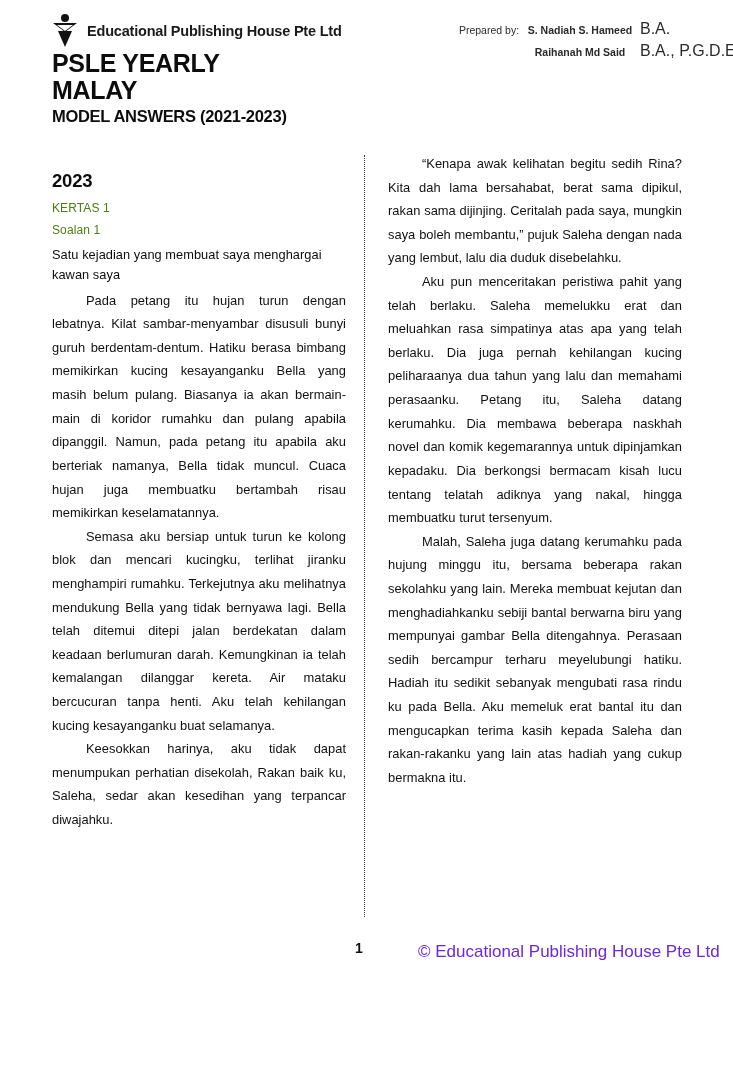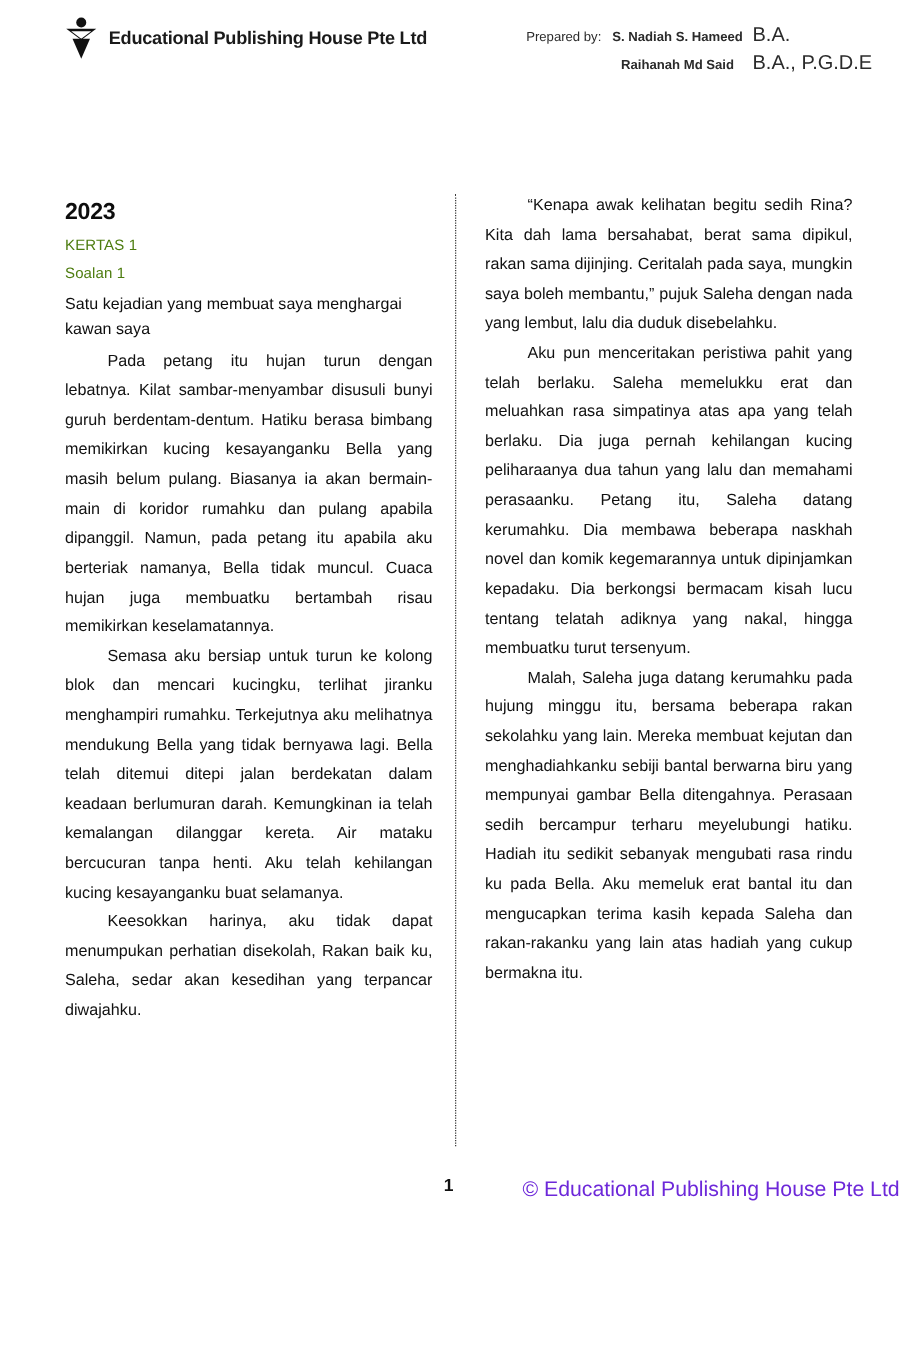--- a/index.html
+++ b/index.html
@@ -95,20 +95,21 @@
   }
   .prep-row {
     display: flex;
     white-space: nowrap;
     align-items: baseline;
   }
   .prep-label {
     width: 62px;
     flex: 0 0 auto;
     font-size: 10.5px;
+    margin-left: 38px;
   }
   .prep-name {
     width: 120px;
     flex: 0 0 auto;
     font-weight: bold;
     font-size: 10.5px;
   }
   .prep-qual {
     flex: 0 0 auto;
     font-size: 16px;
@@ -161,21 +162,21 @@
     width: 0;
     height: 762px;
     border-left: 1.5px dotted #3a3a3a;
   }
 
   .year {
     font-family: "Liberation Sans", sans-serif;
     font-weight: bold;
     font-size: 18.5px;
     color: #0d0d0d;
-    margin: 6px 0 9px 0;
+    margin: 18px 0 9px 0;
     letter-spacing: -0.2px;
   }
   .kertas, .soalan {
     font-family: "Liberation Sans", sans-serif;
     font-weight: normal;
     font-size: 12px;
     color: #4d7c0f;
     margin: 0 0 8px 0;
     letter-spacing: 0.1px;
   }
@@ -256,20 +257,25 @@
         <span class="prep-qual">B.A.</span>
       </div>
       <div class="prep-row">
         <span class="prep-label"></span>
         <span class="prep-name">Raihanah Md Said</span>
         <span class="prep-qual">B.A., P.G.D.E</span>
       </div>
     </div>
   </div>
 
+  <div class="titleblock">
+    <div class="title-main">PSLE YEARLY</div>
+    <div class="title-main">MALAY</div>
+    <div class="title-sub">MODEL ANSWERS (2021-2023)</div>
+  </div>
 
   <div class="columns">
 
     <div class="divider"></div>
 
     <div class="col col-left">
       <div class="year">2023</div>
       <div class="kertas">KERTAS 1</div>
       <div class="soalan">Soalan 1</div>
       <div class="question-title">Satu kejadian yang membuat saya menghargai kawan saya</div>

